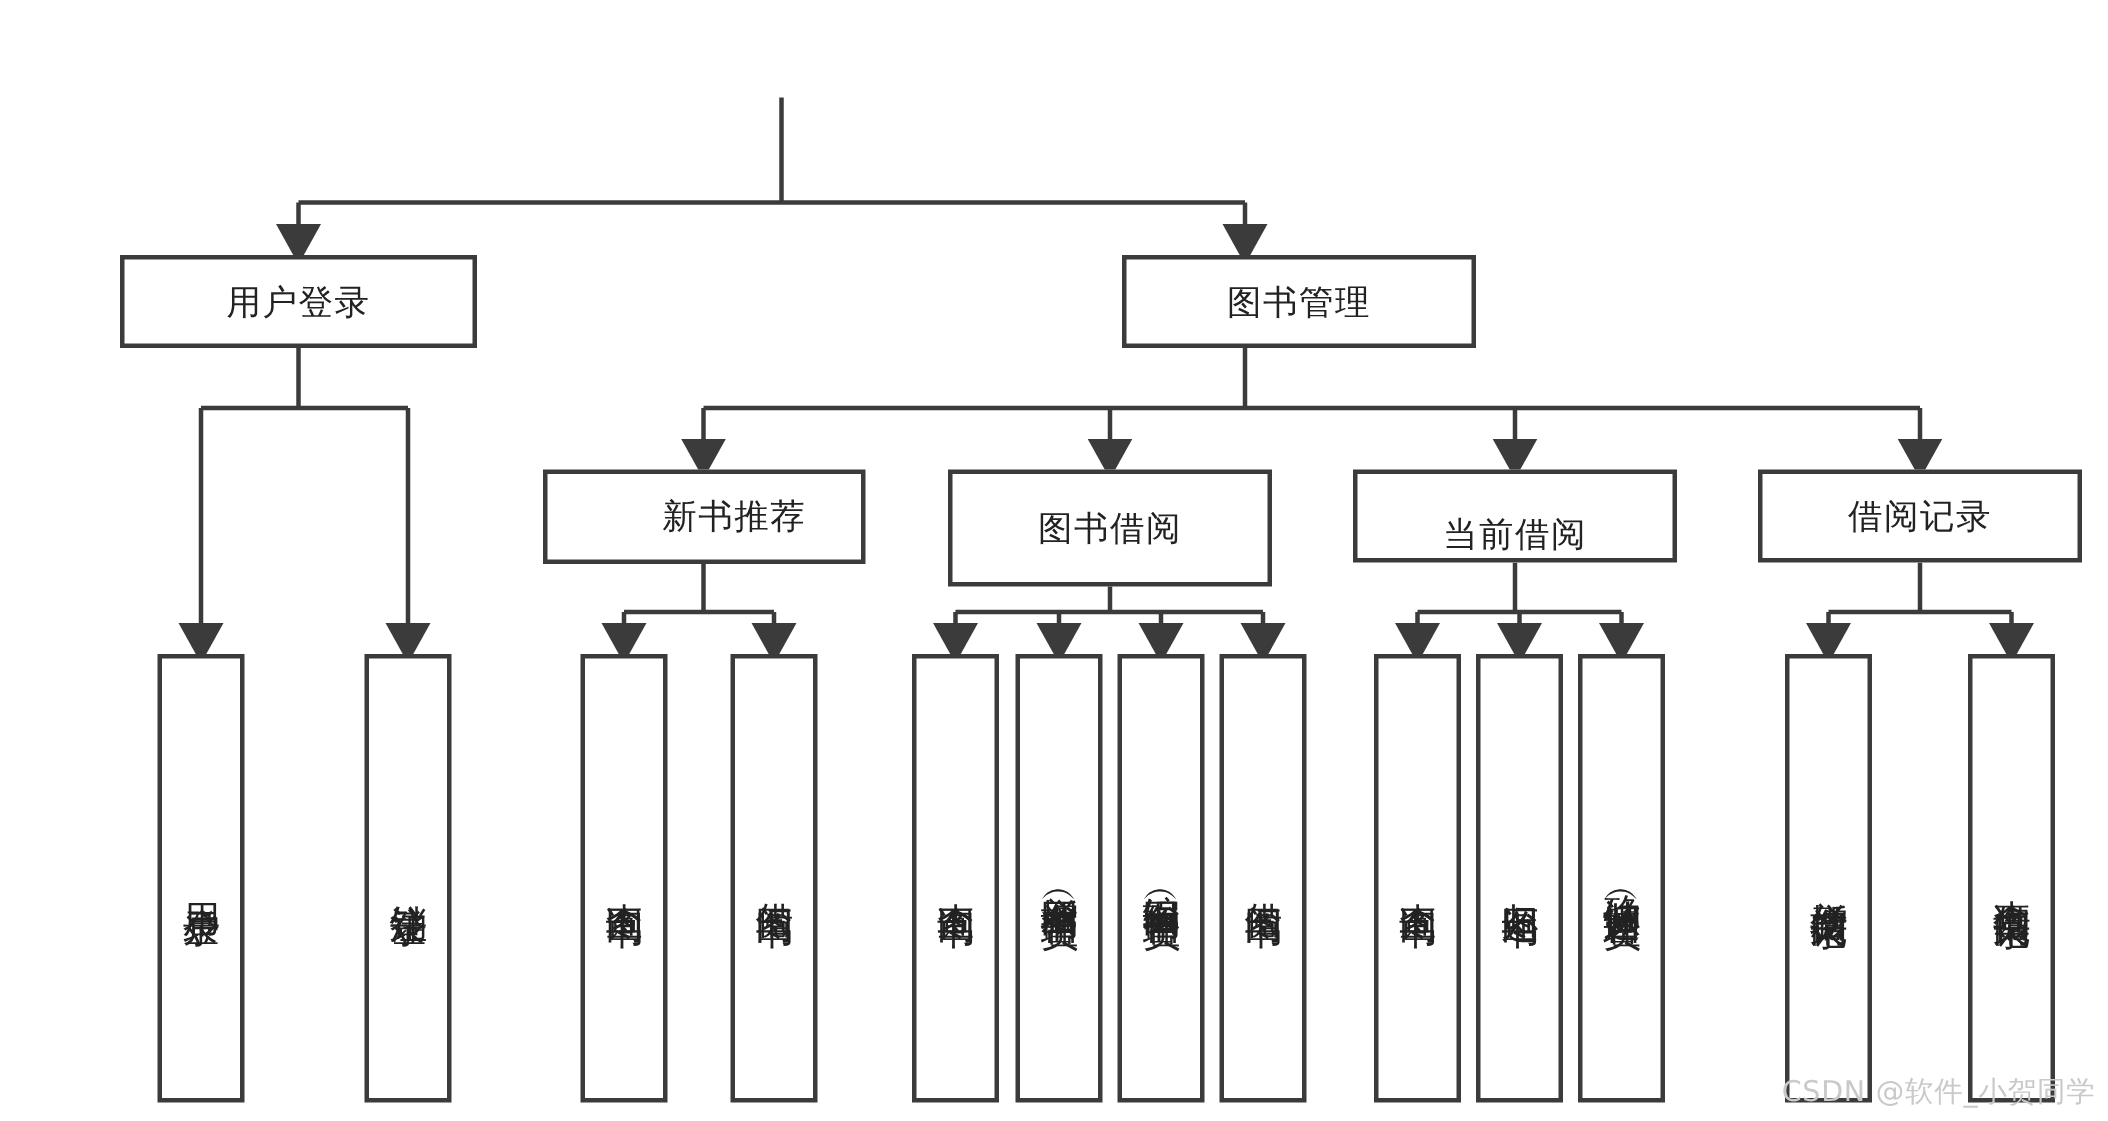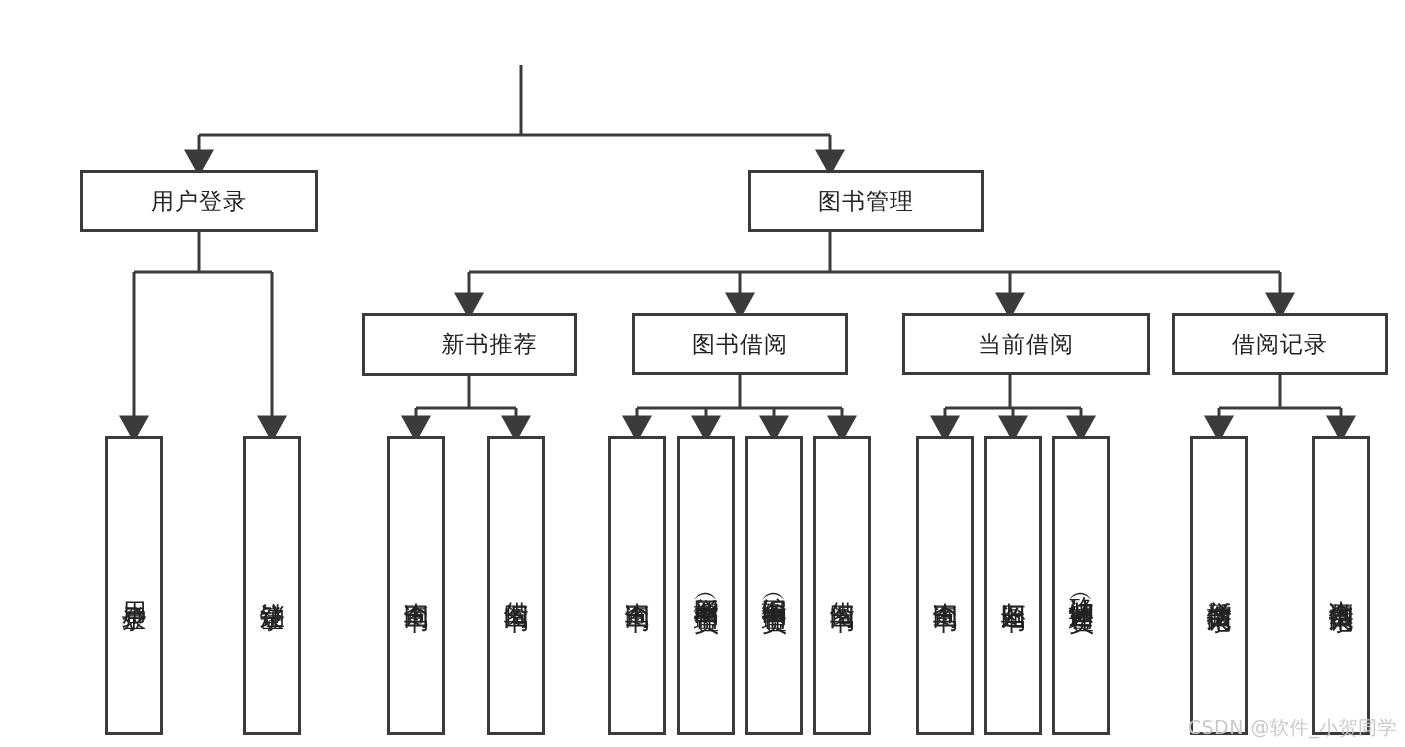--- a/index.html
+++ b/index.html
@@ -125,24 +125,24 @@
   <div class="node-box horiz" id="node-l2-0" style="left: 80px; top: 170px; width: 238px; height: 62px;">
     <span>用户登录</span>
   </div>
   <div class="node-box horiz" id="node-l2-1" style="left: 712px; top: 170px; width: 236px; height: 62px; margin-left: 36px;">
     <span>图书管理</span>
   </div>
 
   <div class="node-box horiz" id="node-l3-0" style="left: 362px; top: 313px; width: 215px; height: 63px; padding-left: 40px;">
     <span>新书推荐</span>
   </div>
-  <div class="node-box horiz" id="node-l3-1" style="left: 632px; top: 313px; width: 216px; height: 62px; font-family: Liberation Serif, serif;">
+  <div class="node-box horiz" id="node-l3-1" style="left: 632px; top: 313px; width: 216px; height: 78px; font-family: Liberation Serif, serif;">
     <span>图书借阅</span>
   </div>
-  <div class="node-box horiz" id="node-l3-2" style="left: 902px; top: 313px; width: 248px; height: 62px;">
+  <div class="node-box horiz" id="node-l3-2" style="left: 902px; top: 313px; width: 216px; height: 62px; align-items: flex-end;">
     <span>当前借阅</span>
   </div>
   <div class="node-box horiz" id="node-l3-3" style="left: 1172px; top: 313px; width: 216px; height: 62px; font-family: Liberation Serif, serif;">
     <span>借阅记录</span>
   </div>
 
   <div class="node-box vert" id="leaf-0" style="left: 105px; top: 436px; width: 58px; height: 299px;">
     <span class="vtext">用户登录</span>
   </div>
   <div class="node-box vert" id="leaf-1" style="left: 243px; top: 436px; width: 58px; height: 299px;">

